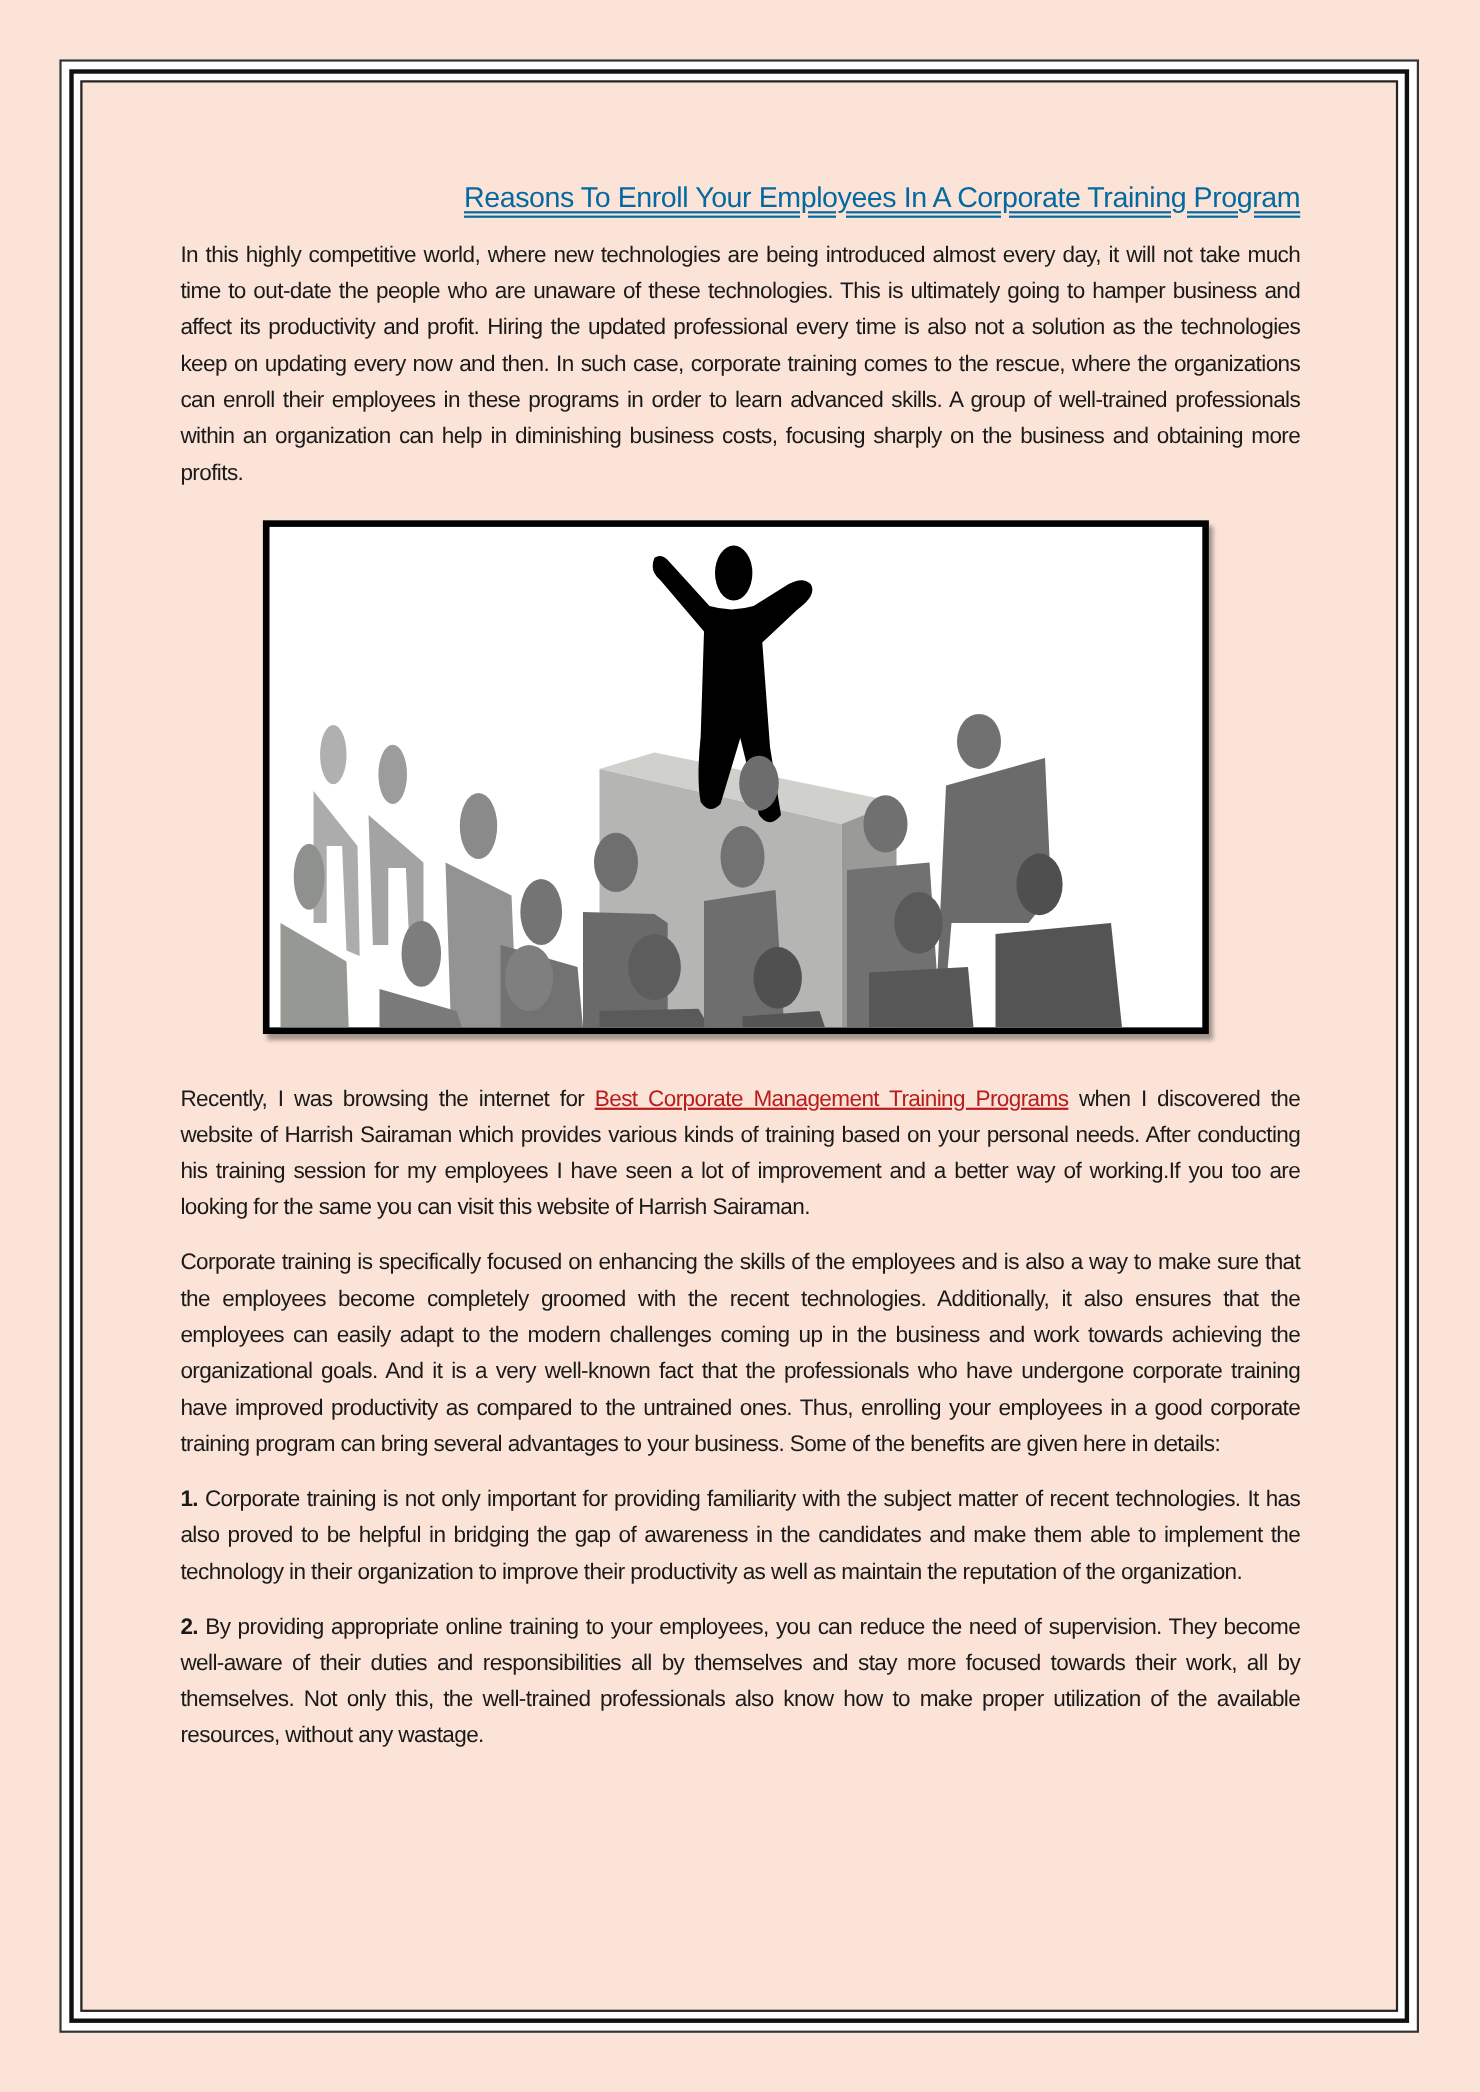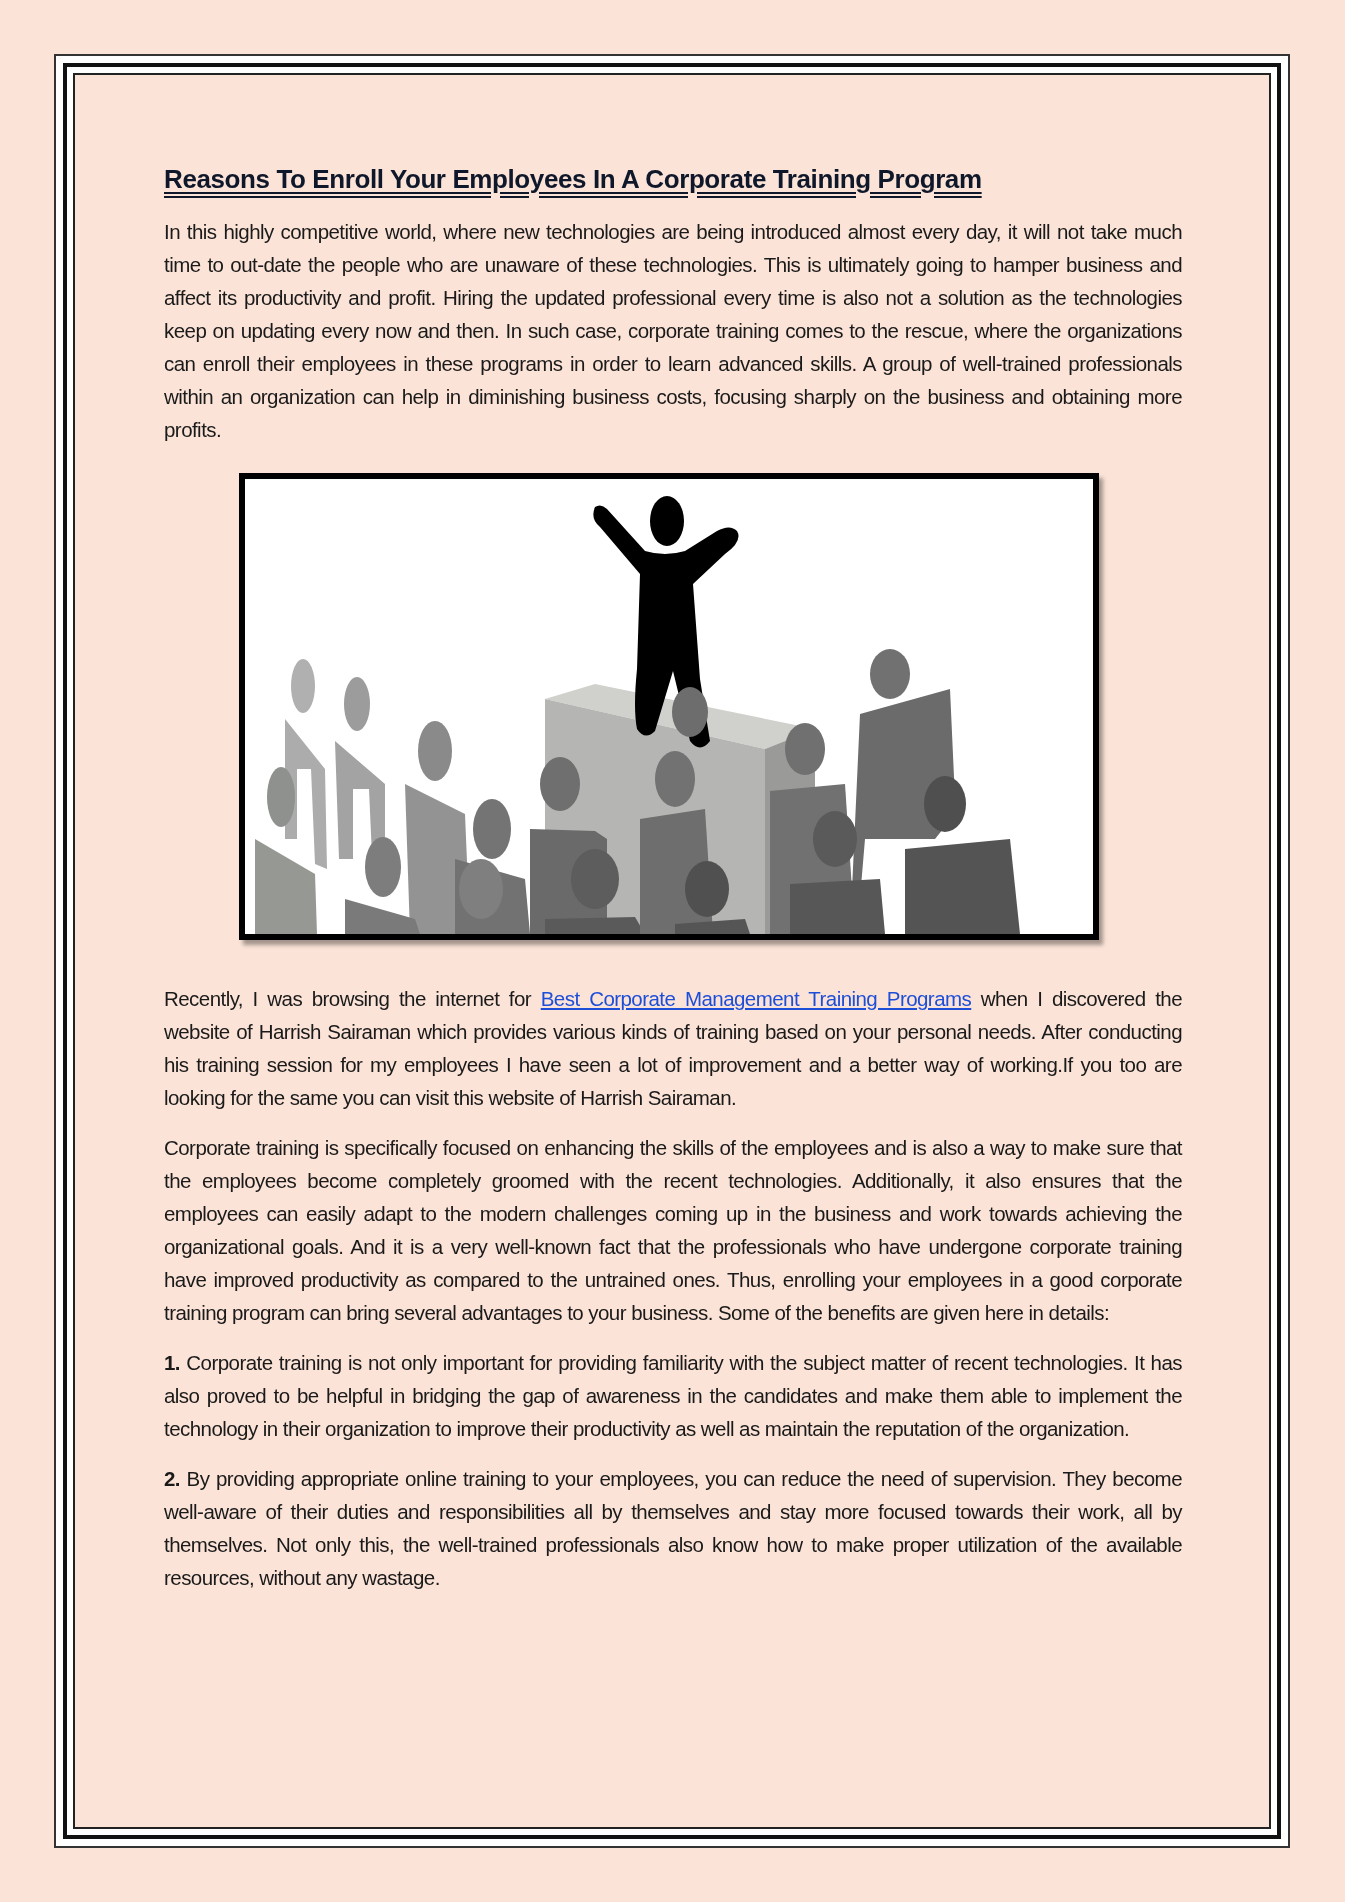--- a/index.html
+++ b/index.html
@@ -43,44 +43,44 @@
       background: #fbe3d7;
     }
     .content {
       position: absolute;
       left: 164px;
       top: 160px;
       width: 1018px;
       color: #1a1a1a;
     }
     .title {
-      text-align: left;
+      text-align: right;
       font-family: "Liberation Sans", sans-serif;
-      font-weight: bold;
+      font-weight: normal;
       font-size: 26px;
       letter-spacing: -0.4px;
       margin: 4px 0 20px 0;
       text-decoration: underline;
       text-decoration-style: double;
       text-underline-offset: 4px;
-      color: #0f172a;
+      color: #0369a1;
     }
     p.para {
       margin: 12px 0 17px 0;
       font-size: 20.5px;
       line-height: 33px;
       text-align: justify;
       letter-spacing: -0.55px;
       word-spacing: 0px;
     }
     .num {
       font-weight: bold;
     }
     a.link {
-      color: #1d4ed8;
+      color: #b91c1c;
       text-decoration: underline;
     }
     .figure-wrap {
       position: relative;
       width: 860px;
       height: 467px;
       margin: 27px 0 42px 75px;
       box-sizing: border-box;
       border: 6px solid #000;
       background: #ffffff;

